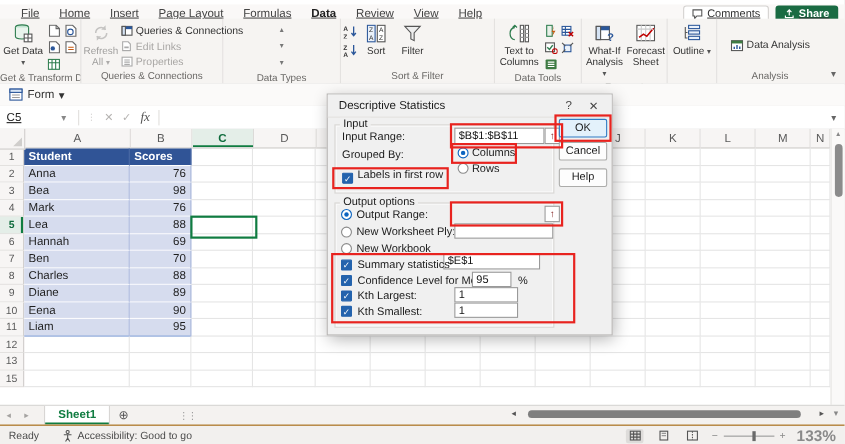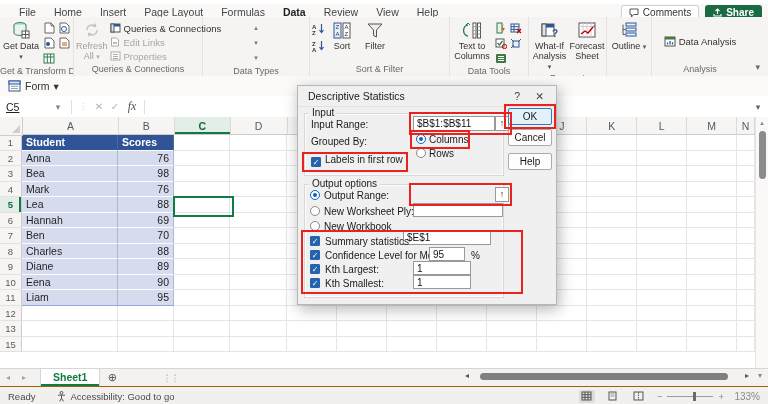--- a/index.html
+++ b/index.html
@@ -88,21 +88,21 @@
   .statusbar{position:absolute;left:0;top:386px;width:768px;height:18px;background:#F2F0EE;border-top:1px solid #a16207;
       display:flex;align-items:center;font-size:9.5px;color:#4a4a4a;}
   .sb-ready{margin-left:8px;}
   .sb-acc{margin-left:22px;display:flex;align-items:center;gap:4px;}
   .sb-right{margin-left:auto;display:flex;align-items:center;gap:10px;padding-right:8px;}
   .viewbtn{width:16px;height:13px;display:flex;align-items:center;justify-content:center;}
   .viewbtn.sel{background:#DEDCDA;border-radius:2px;}
   .zoomline{display:flex;align-items:center;gap:5px;color:#8a8a8a;}
   .ztrack{width:46px;height:1px;background:#9a9a9a;position:relative;}
   .zknob{position:absolute;left:26px;top:-4px;width:3px;height:9px;background:#6a6a6a;}
-  .zlabel{color:#8a8a8a;font-size:10px;min-width:26px;text-align:right;}
+  .zlabel{color:#8a8a8a;font-size:14px;min-width:26px;text-align:right;font-weight:bold;}
 
   
   .dialog{position:absolute;left:297px;top:85px;width:258px;height:218px;background:#F0F0F0;border:1px solid #B8B6B4;
       box-shadow:2px 4px 14px rgba(0,0,0,.3);z-index:50;font-size:10.5px;color:#1a1a1a;}
   .dlg-title{position:absolute;left:0;top:0;width:100%;height:20px;background:#F0F0F0;border-bottom:1px solid #E3E1DF;}
   .dlg-title .t{position:absolute;left:10px;top:4px;font-size:10.5px;color:#1a1a1a;}
   .dlg-help{position:absolute;right:36px;top:4px;color:#444;}
   .dlg-close{position:absolute;right:12px;top:4px;color:#444;}
   .groupbox{position:absolute;border:1px solid #D9D7D5;box-shadow:inset 0 0 0 1px #FDFDFD;}
   .grouplabel{position:absolute;background:#F0F0F0;padding:0 3px;font-size:10px;color:#1a1a1a;}

